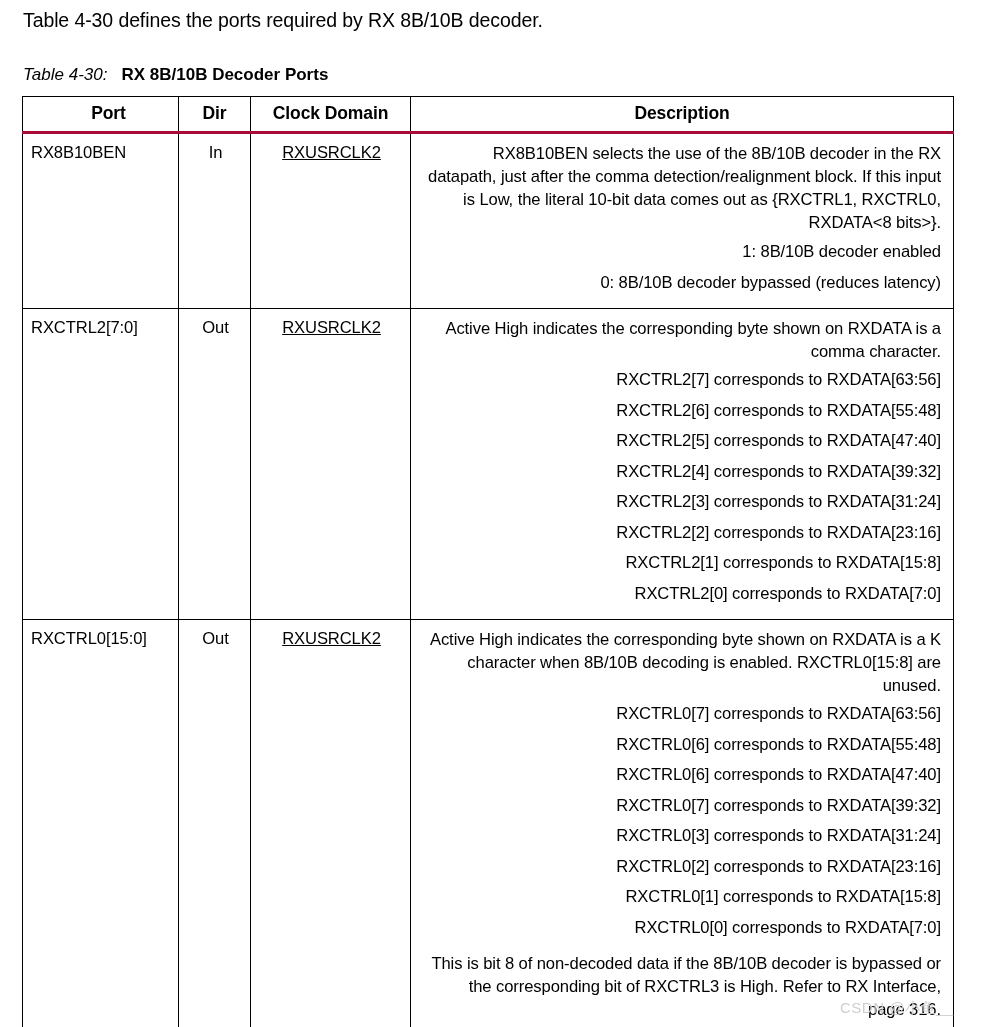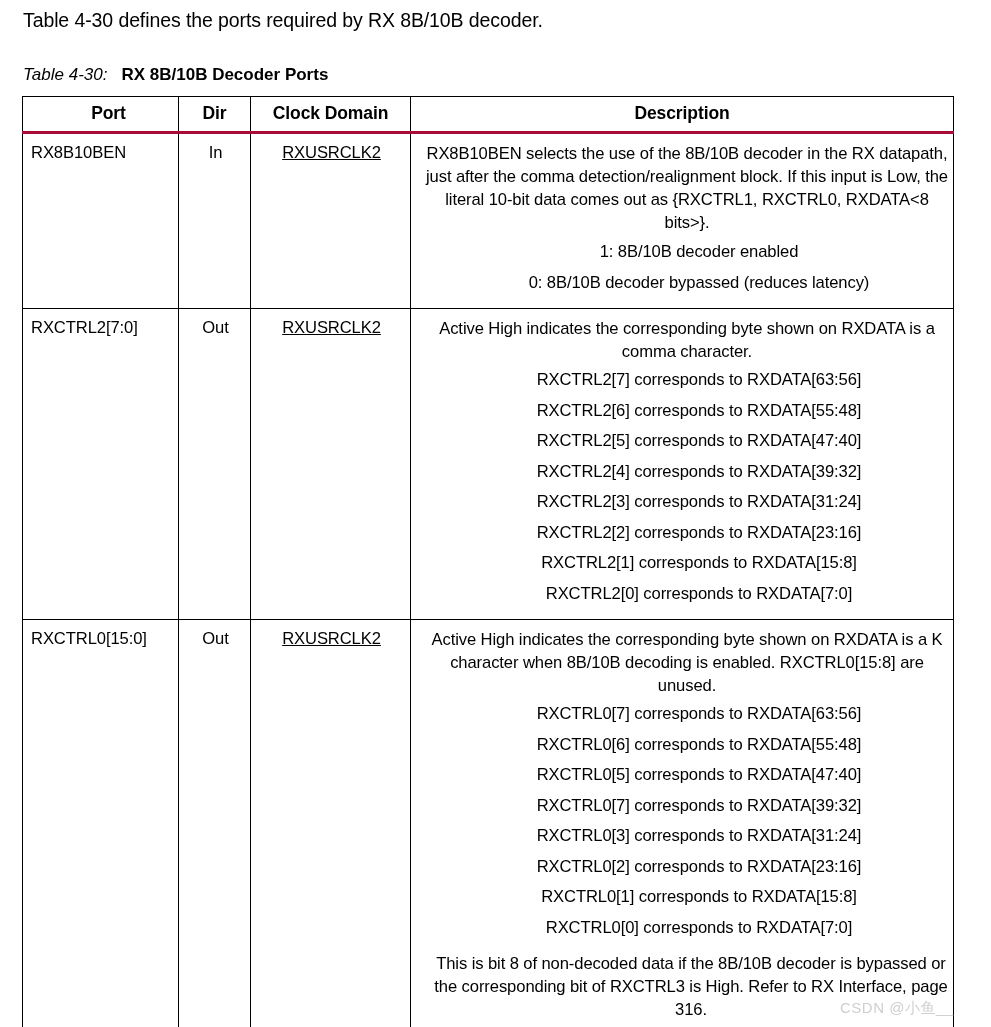--- a/index.html
+++ b/index.html
@@ -92,21 +92,21 @@
     line-height: 22.5px;
     padding: 8px 6px 10px 8px;
     letter-spacing: -0.1px;
   }
   tbody td:last-child { border-right: none; }
   tbody tr:last-child td { border-bottom: none; }
 
   td.col-port { text-align: left; padding-left: 8px; }
   td.col-dir  { text-align: center; }
   td.col-clk  { text-align: center; text-decoration: underline; }
-  td.col-desc { text-align: center; padding-left: 10px; padding-right: 0; }
+  td.col-desc { text-align: right; padding-left: 10px; padding-right: 12px; }
 
   .desc-para {
     margin: 0 0 2px 0;
     line-height: 23px;
   }
   .desc-list {
     list-style: none;
     margin: 0;
     padding: 0;
   }
@@ -196,21 +196,21 @@
           </tr>
           <tr>
             <td class="col-port">RXCTRL0[15:0]</td>
             <td class="col-dir">Out</td>
             <td class="col-clk">RXUSRCLK2</td>
             <td class="col-desc">
               <p class="desc-para">Active High indicates the corresponding byte shown on RXDATA is a K character when 8B/10B decoding is enabled. RXCTRL0[15:8] are unused.</p>
               <ul class="desc-list tight">
                 <li>RXCTRL0[7] corresponds to RXDATA[63:56]</li>
                 <li>RXCTRL0[6] corresponds to RXDATA[55:48]</li>
-                <li>RXCTRL0[5] corresponds to RXDATA[47:40]</li>
+                <li>RXCTRL0[6] corresponds to RXDATA[47:40]</li>
                 <li>RXCTRL0[7] corresponds to RXDATA[39:32]</li>
                 <li>RXCTRL0[3] corresponds to RXDATA[31:24]</li>
                 <li>RXCTRL0[2] corresponds to RXDATA[23:16]</li>
                 <li>RXCTRL0[1] corresponds to RXDATA[15:8]</li>
                 <li>RXCTRL0[0] corresponds to RXDATA[7:0]</li>
               </ul>
               <p class="desc-sub spacer-top">This is bit 8 of non-decoded data if the 8B/10B decoder is bypassed or the corresponding bit of RXCTRL3 is High. Refer to RX Interface, page 316.</p>
             </td>
           </tr>
         </tbody>

